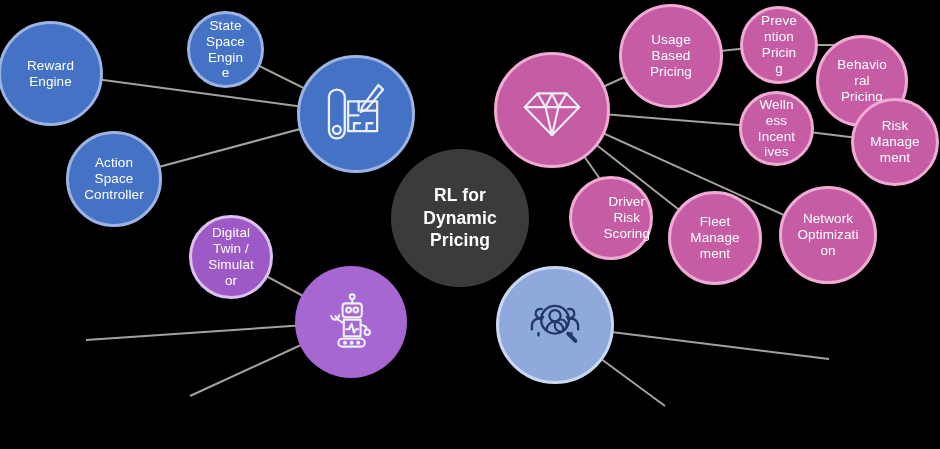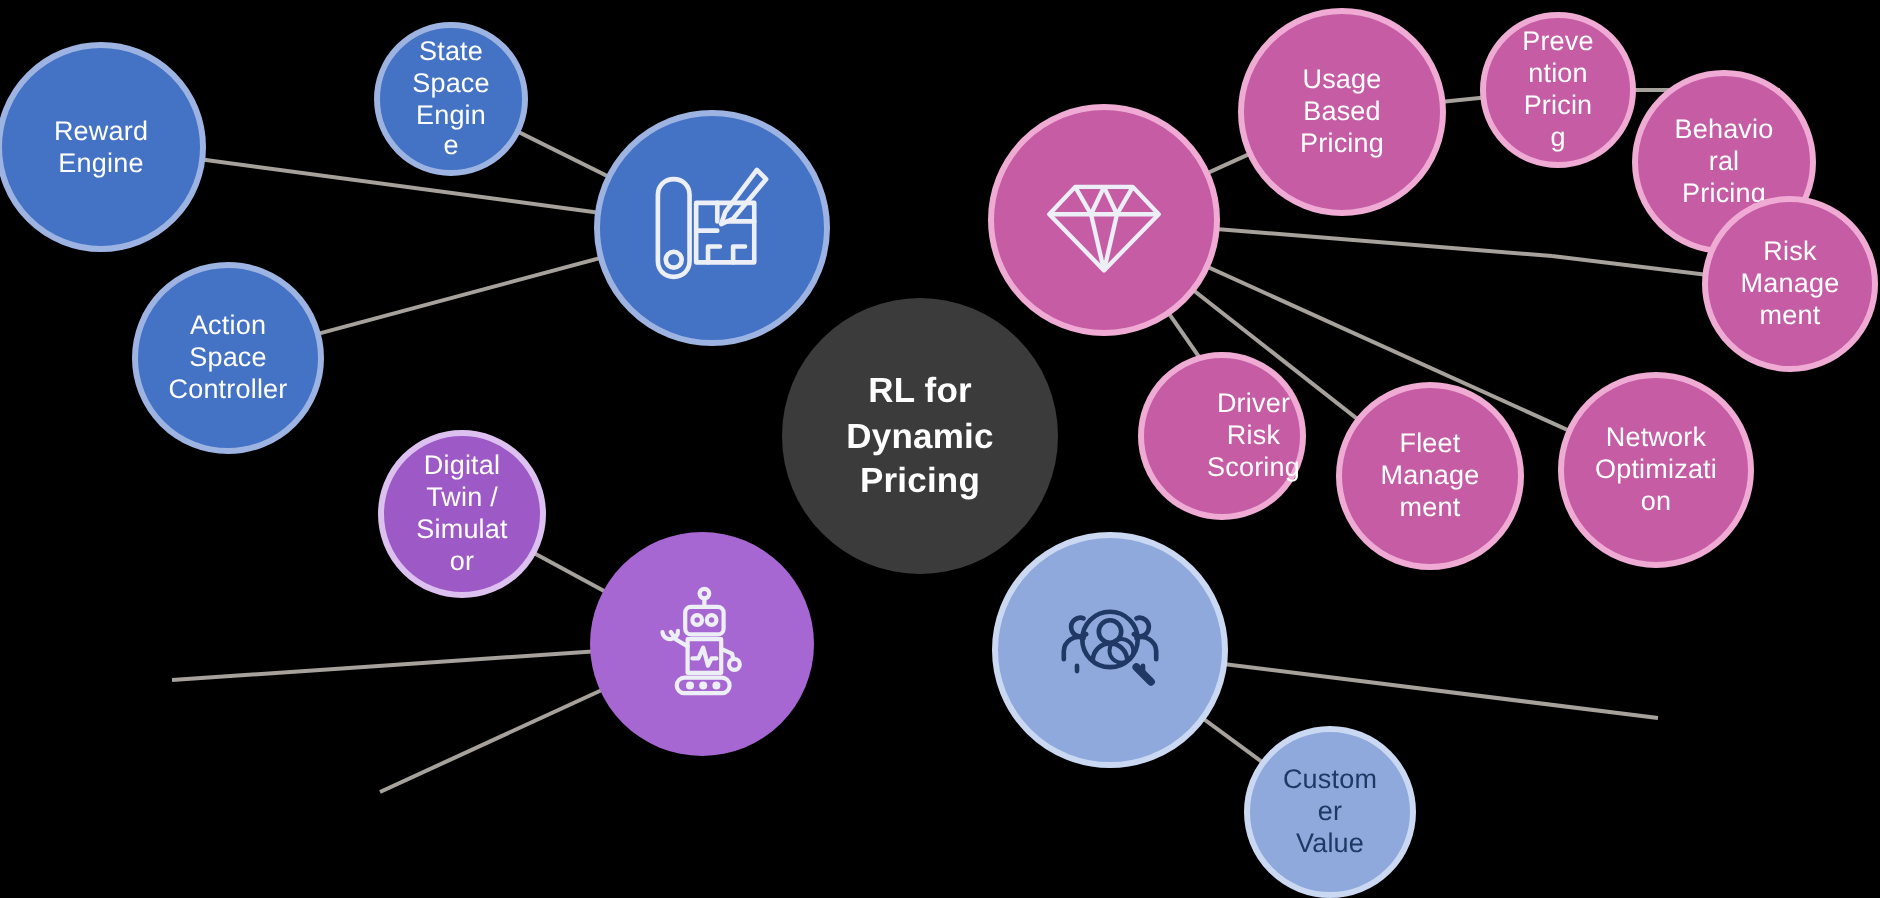--- a/index.html
+++ b/index.html
@@ -158,20 +158,26 @@
 Pricin
 g</span>
   </div>
 
   <div class="node pink" style="left:816px;top:-1px;width:92px;height:92px;margin-top:36px;">
     <span class="lbl">Behavio
 ral
 Pricing</span>
   </div>
 
+  <div class="node pink" style="left:739px;top:91px;width:75px;height:75px;">
+    <span class="lbl">Welln
+ess
+Incent
+ives</span>
+  </div>
 
   <div class="node pink" style="left:851px;top:98px;width:88px;height:88px;">
     <span class="lbl">Risk
 Manage
 ment</span>
   </div>
 
   <div class="node pink" style="left:569px;top:176px;width:84px;height:84px;justify-content:flex-end;">
     <span class="lbl">Driver
 Risk
@@ -200,20 +206,15 @@
         <path d="M15,57 L15,51 A11,11 0 0 1 30,41"></path>
         <path d="M70,26 A7,7 0 1 1 68,38"></path>
         <path d="M85,57 L85,51 A11,11 0 0 0 70,41"></path>
         <path d="M25,62 L25,66 M75,62 L75,66"></path>
         <path d="M65,57 A9,9 0 1 0 62,59 Z" stroke-width="3"></path>
         <line x1="70" y1="63" x2="81" y2="74" stroke-width="6"></line>
       </svg>
     </span>
   </div>
 
-  <div class="node lightblue" style="left:622px;top:363px;width:86px;height:86px;">
-    <span class="lbl">Custom
-er
-Value</span>
-  </div>
 
 
 </div>
 
 </body></html>

